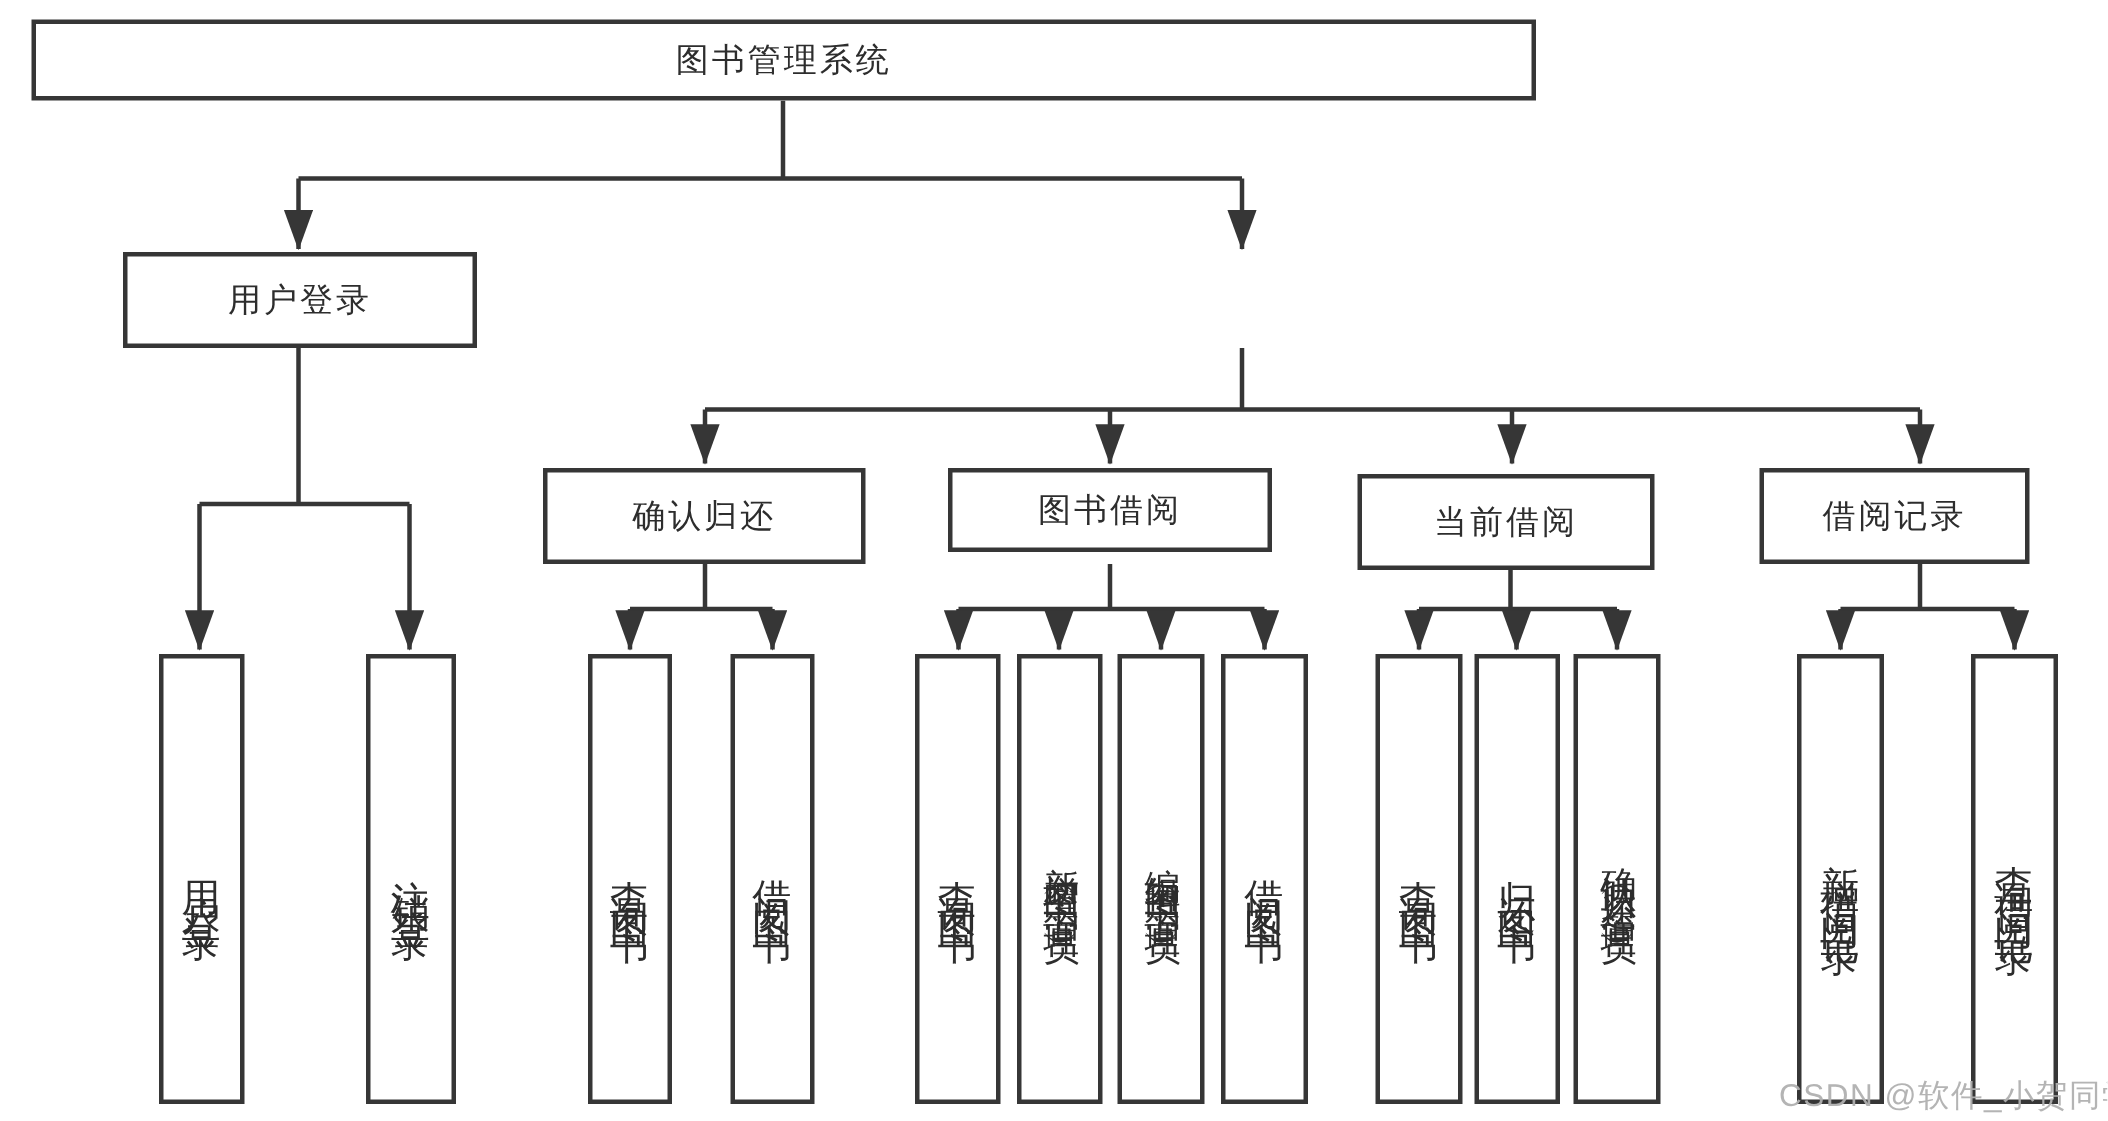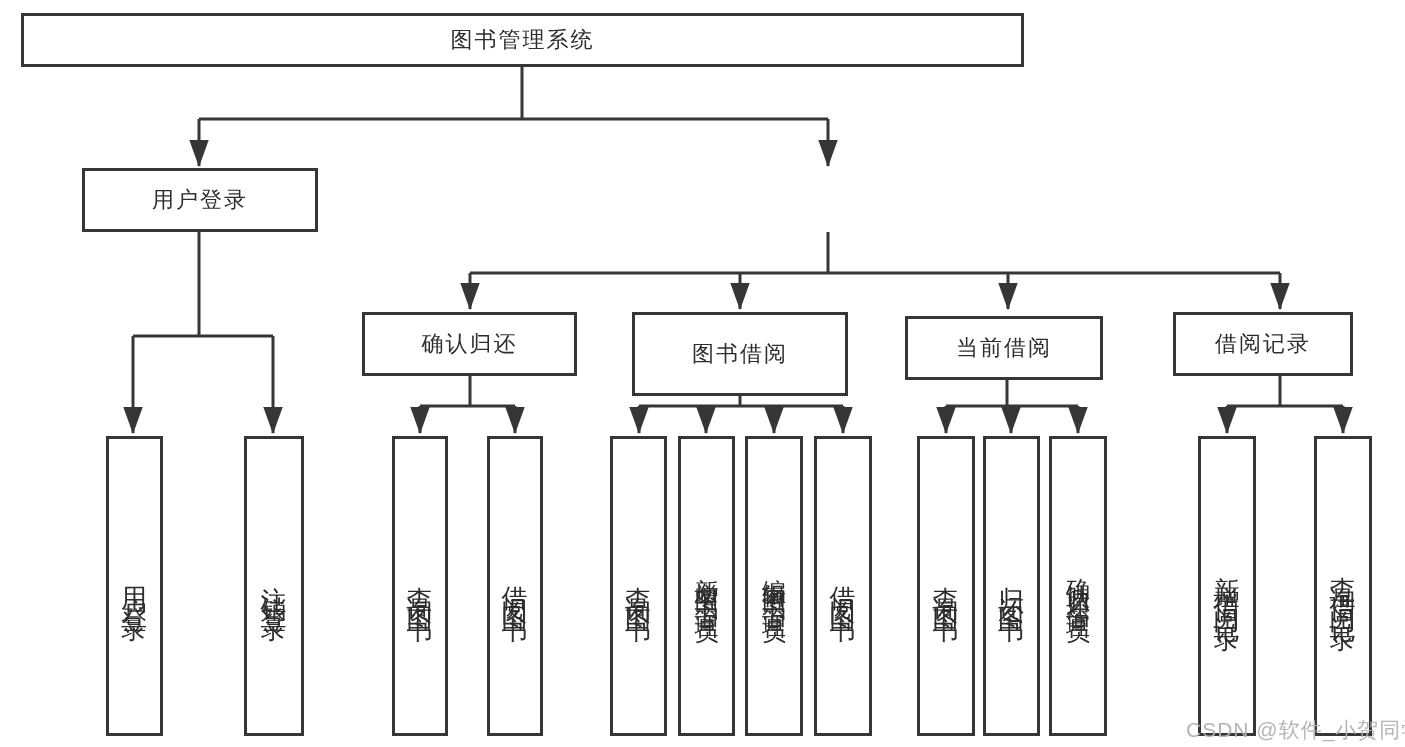--- a/index.html
+++ b/index.html
@@ -113,21 +113,21 @@
     <span>图书管理系统</span>
   </div>
 
   <div class="node h" style="left:82px; top:168px; width:236px; height:64px">
     <span>用户登录</span>
   </div>
 
   <div class="node h" style="left:362px; top:312px; width:215px; height:64px">
     <span>确认归还</span>
   </div>
-  <div class="node h" style="left:632px; top:312px; width:216px; height:84px">
+  <div class="node h" style="left:632px; top:312px; width:216px; height:56px">
     <span>图书借阅</span>
   </div>
   <div class="node h" style="left:905px; top:316px; width:198px; height:64px">
     <span>当前借阅</span>
   </div>
   <div class="node h" style="left:1173px; top:312px; width:180px; height:64px">
     <span>借阅记录</span>
   </div>
 
   <div class="node v" style="left:106px; top:436px; width:57px; height:300px">

